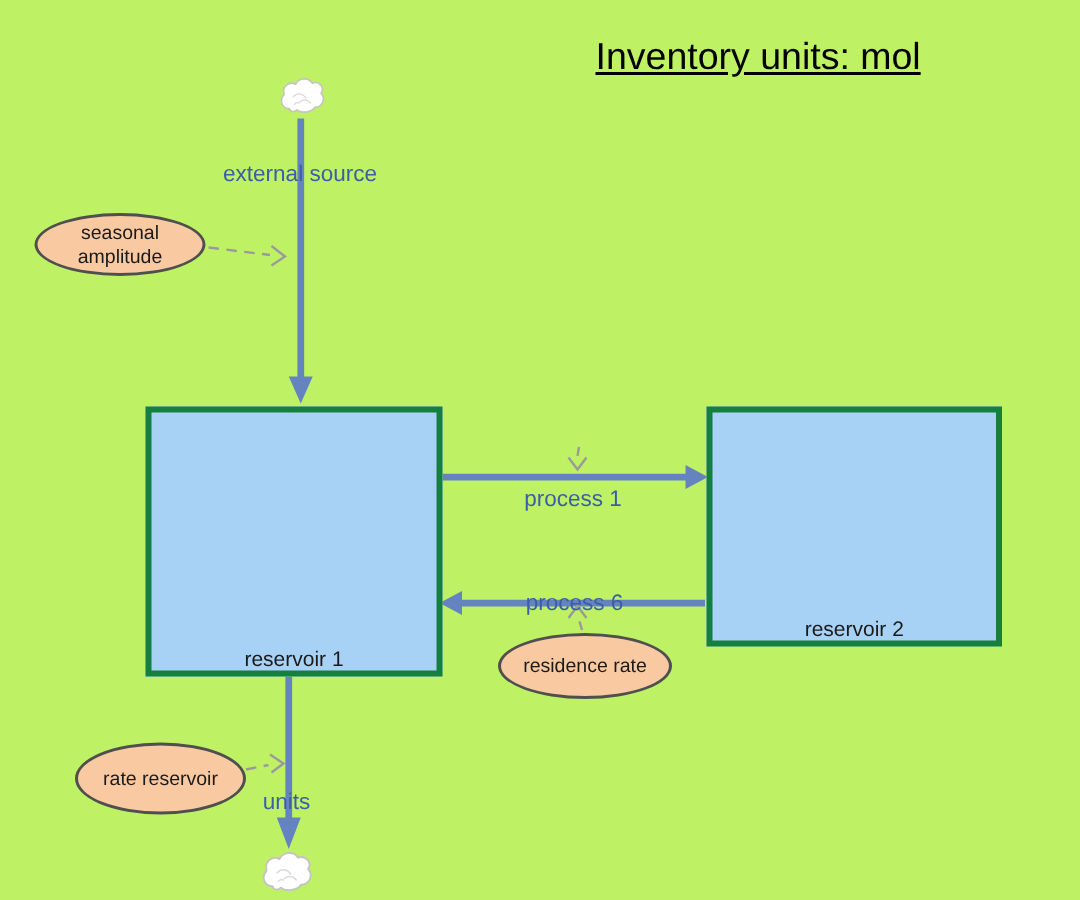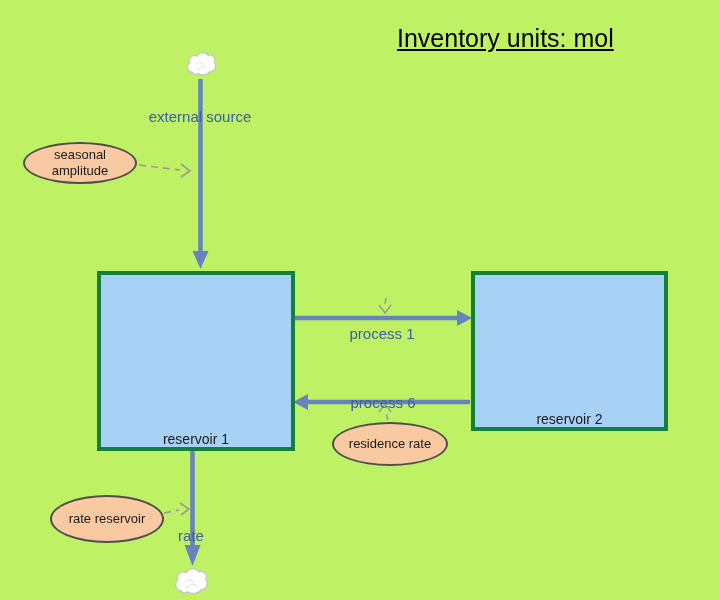--- a/index.html
+++ b/index.html
@@ -136,15 +136,15 @@
   <div class="influence" style="left:332px; top:422px; width:116px; height:44px;">
     <span class="influence-label">residence rate</span>
   </div>
   <div class="influence" style="left:50px; top:495px; width:114px; height:48px;">
     <span class="influence-label">rate reservoir</span>
   </div>
 
   <div class="flux-label" style="left:200px; top:116px;">external source</div>
   <div class="flux-label" style="left:382px; top:333px;">process 1</div>
   <div class="flux-label" style="left:383px; top:402px;">process 6</div>
-  <div class="flux-label" style="left:191px; top:535px;">rate</div>
+  <div class="flux-label" style="left:191px; top:535px;">units</div>
 
 </div>
 
 </body></html>

